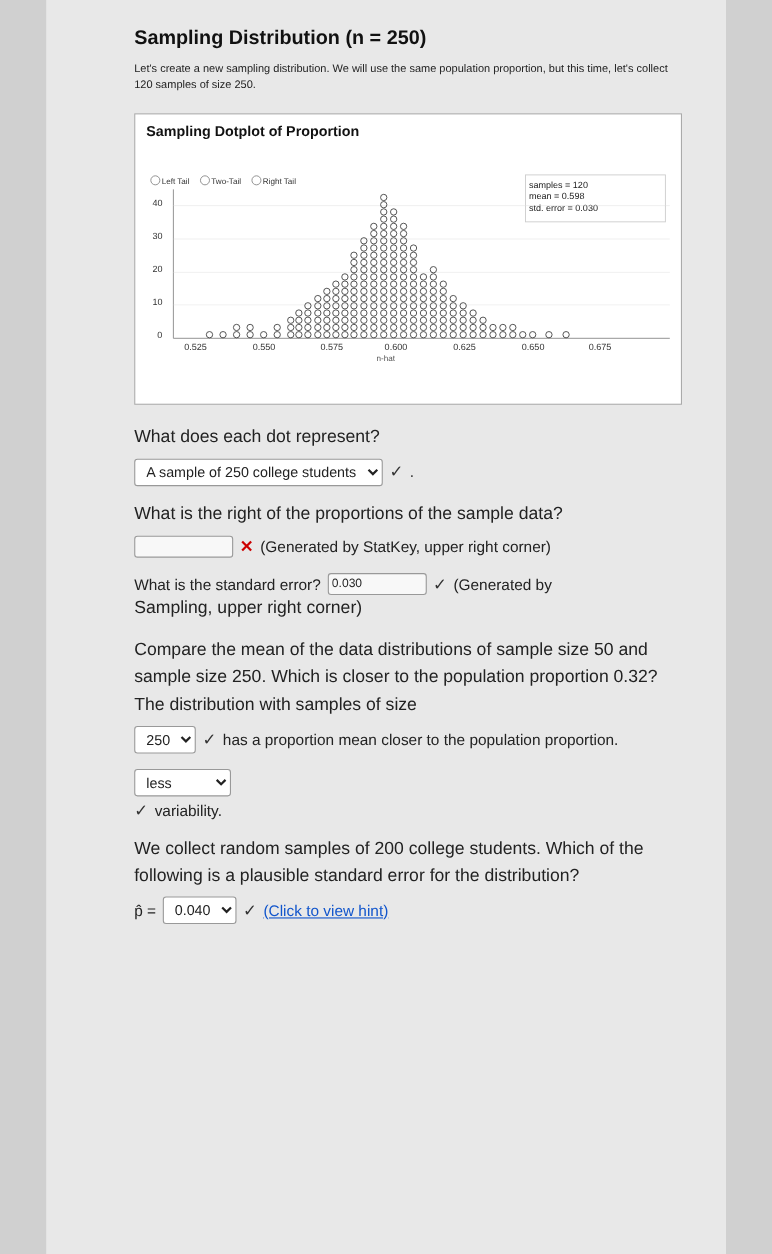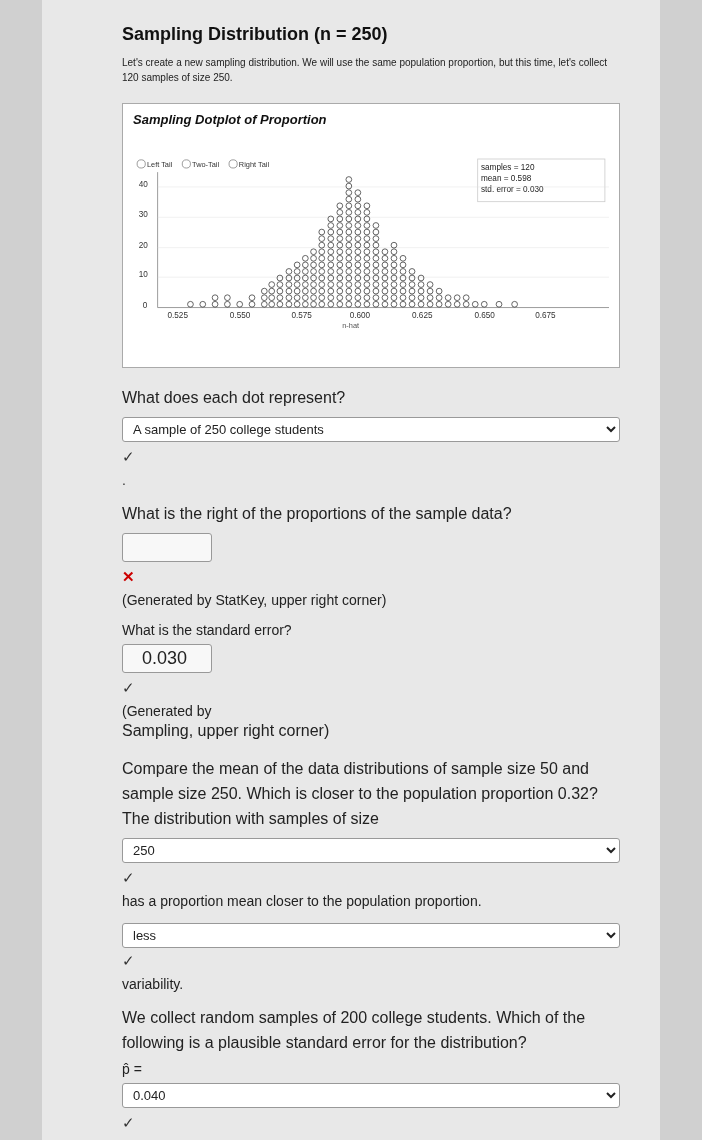--- a/index.html
+++ b/index.html
@@ -33,21 +33,20 @@
       background: #fff;
       border: 1px solid #aaa;
       padding: 8px 10px 6px 10px;
       margin-bottom: 18px;
     }
     .chart-title {
       font-size: 13px;
       font-weight: bold;
       margin-bottom: 4px;
       color: #111;
-      font-style: italic;
     }
     .chart-inner {
       position: relative;
       width: 100%;
       height: 230px;
     }
     .chart-svg {
       width: 100%;
       height: 100%;
     }
@@ -55,23 +54,23 @@
       margin-bottom: 14px;
     }
     .question-text {
       font-size: 16px;
       color: #222;
       line-height: 1.55;
       margin-bottom: 6px;
     }
     .inline-row {
       display: flex;
+      align-items: center;
       gap: 6px;
       flex-wrap: wrap;
-      flex-direction: column;
     }
     .inline-text {
       font-size: 14px;
       color: #222;
     }
     select.answer-select {
       border: 1px solid #999;
       background: #fff;
       font-size: 13px;
       padding: 3px 6px;
@@ -80,22 +79,22 @@
       cursor: pointer;
       appearance: auto;
     }
     .check-icon {
       color: #333;
       font-size: 15px;
     }
     .text-input {
       border: 1px solid #999;
       background: #f8f8f8;
-      font-size: 18px;
-      padding: 3px 19px;
+      font-size: 11px;
+      padding: 3px 3px;
       border-radius: 3px;
       width: 90px;
       color: #222;
     }
     .x-mark {
       color: #cc0000;
       font-size: 15px;
       font-weight: bold;
     }
     .phat {

